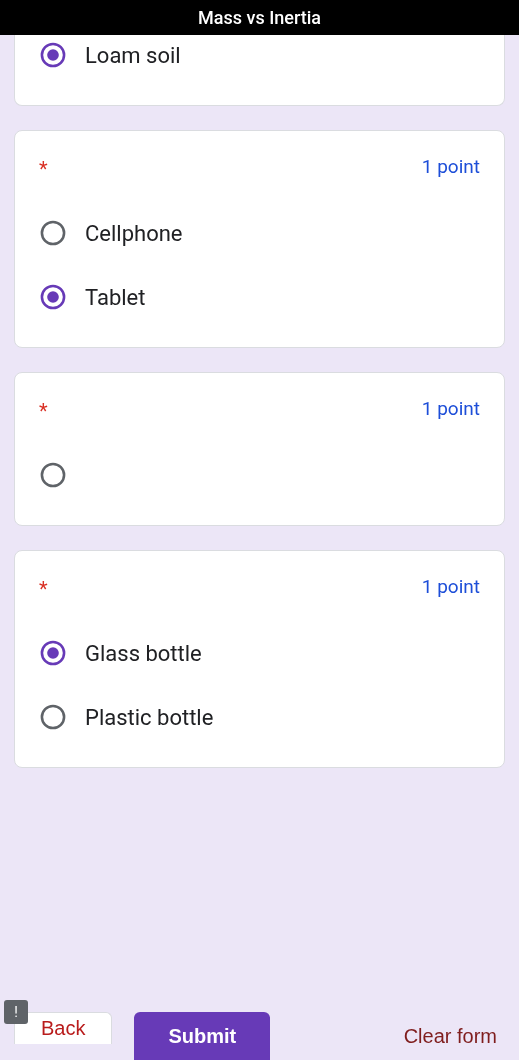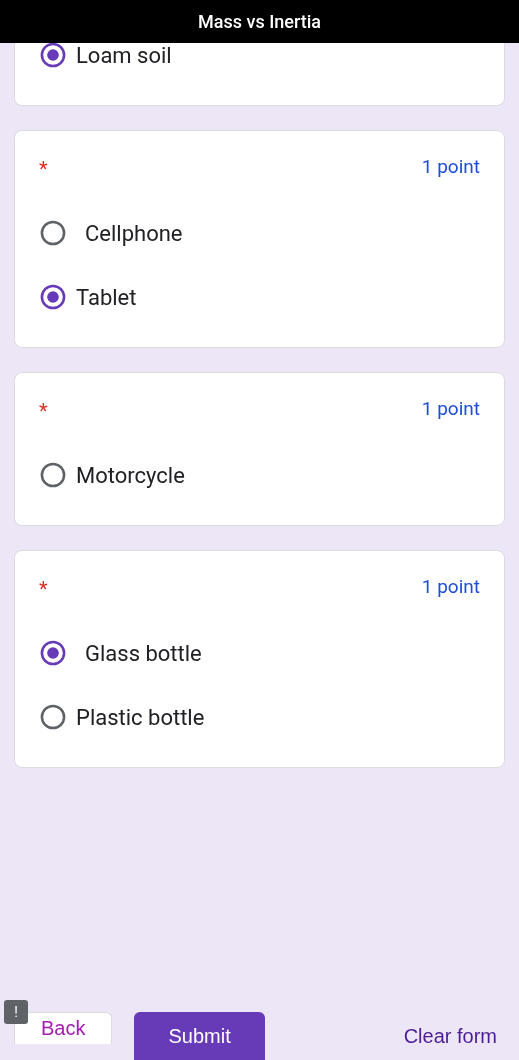--- a/index.html
+++ b/index.html
@@ -5,21 +5,21 @@
   * { box-sizing: border-box; margin: 0; padding: 0; }
   html, body { width: 519px; height: 1060px; overflow: hidden; }
   body {
     font-family: Roboto, Arial, sans-serif;
     background: #ece6f7;
     position: relative;
   }
   .header {
     background: #000;
     color: #fff;
-    height: 43px;
+    height: 35px;
     width: 100%;
     display: flex;
     align-items: center;
     justify-content: center;
     font-size: 18px;
     font-weight: 500;
     position: absolute;
     top: 0; left: 0;
     z-index: 10;
   }
@@ -63,21 +63,21 @@
     font-size: 19px;
   }
   .option {
     display: flex;
     align-items: center;
     gap: 18px;
     padding: 4px 0;
     margin-bottom: 28px;
     cursor: pointer;
   }
-  .option:last-child { margin-bottom: 0; gap: 9px; }
+  .option:last-child { margin-bottom: 0; }
   .radio {
     width: 28px;
     height: 28px;
     flex: 0 0 28px;
     position: relative;
   }
   .radio svg { width: 28px; height: 28px; display: block; }
   .opt-label {
     font-size: 22px;
     color: #202124;
@@ -85,47 +85,47 @@
   .footer {
     position: absolute;
     left: 0; right: 0; bottom: 0;
     height: 48px;
     display: flex;
     align-items: flex-start;
     padding: 0 14px;
   }
   .btn-back {
     background: #fff;
-    color: #a21caf;
+    color: #b91c1c;
     border: 1px solid #dadce0;
     border-radius: 6px 6px 0 0;
     border-bottom: none;
     height: 32px;
     padding: 0 26px;
     font-size: 20px;
     font-weight: 500;
     cursor: pointer;
     margin-right: 22px;
   }
   .btn-submit {
     background: #673ab7;
     color: #fff;
     border: none;
     border-radius: 6px 6px 0 0;
     height: 48px;
     padding: 12px 34px;
     font-size: 20px;
-    font-weight: 400;
+    font-weight: 700;
     cursor: pointer;
   }
   .spacer { flex: 1; }
   .btn-clear {
     background: transparent;
     border: none;
-    color: #4c1d95;
+    color: #7f1d1d;
     font-size: 20px;
     font-weight: 500;
     height: 48px;
     padding: 0 8px;
     cursor: pointer;
     text-align: right;
   }
   .report-badge {
     position: absolute;
     left: 4px;
@@ -199,21 +199,20 @@
     <div class="q-head">
       <span class="asterisk">*</span>
       <span class="points">1 point</span>
     </div>
     <div class="option">
       <span class="radio">
         <svg viewBox="0 0 24 24">
             <circle cx="12" cy="12" r="9.5" fill="none" stroke="#5f6368" stroke-width="2.2"></circle>
           </svg>
       </span>
-      <span class="opt-label">Motorcycle</span>
     </div>
   </div>
 
   <div class="card">
     <div class="q-head">
       <span class="asterisk">*</span>
       <span class="points">1 point</span>
     </div>
     <div class="option">
       <span class="radio">

